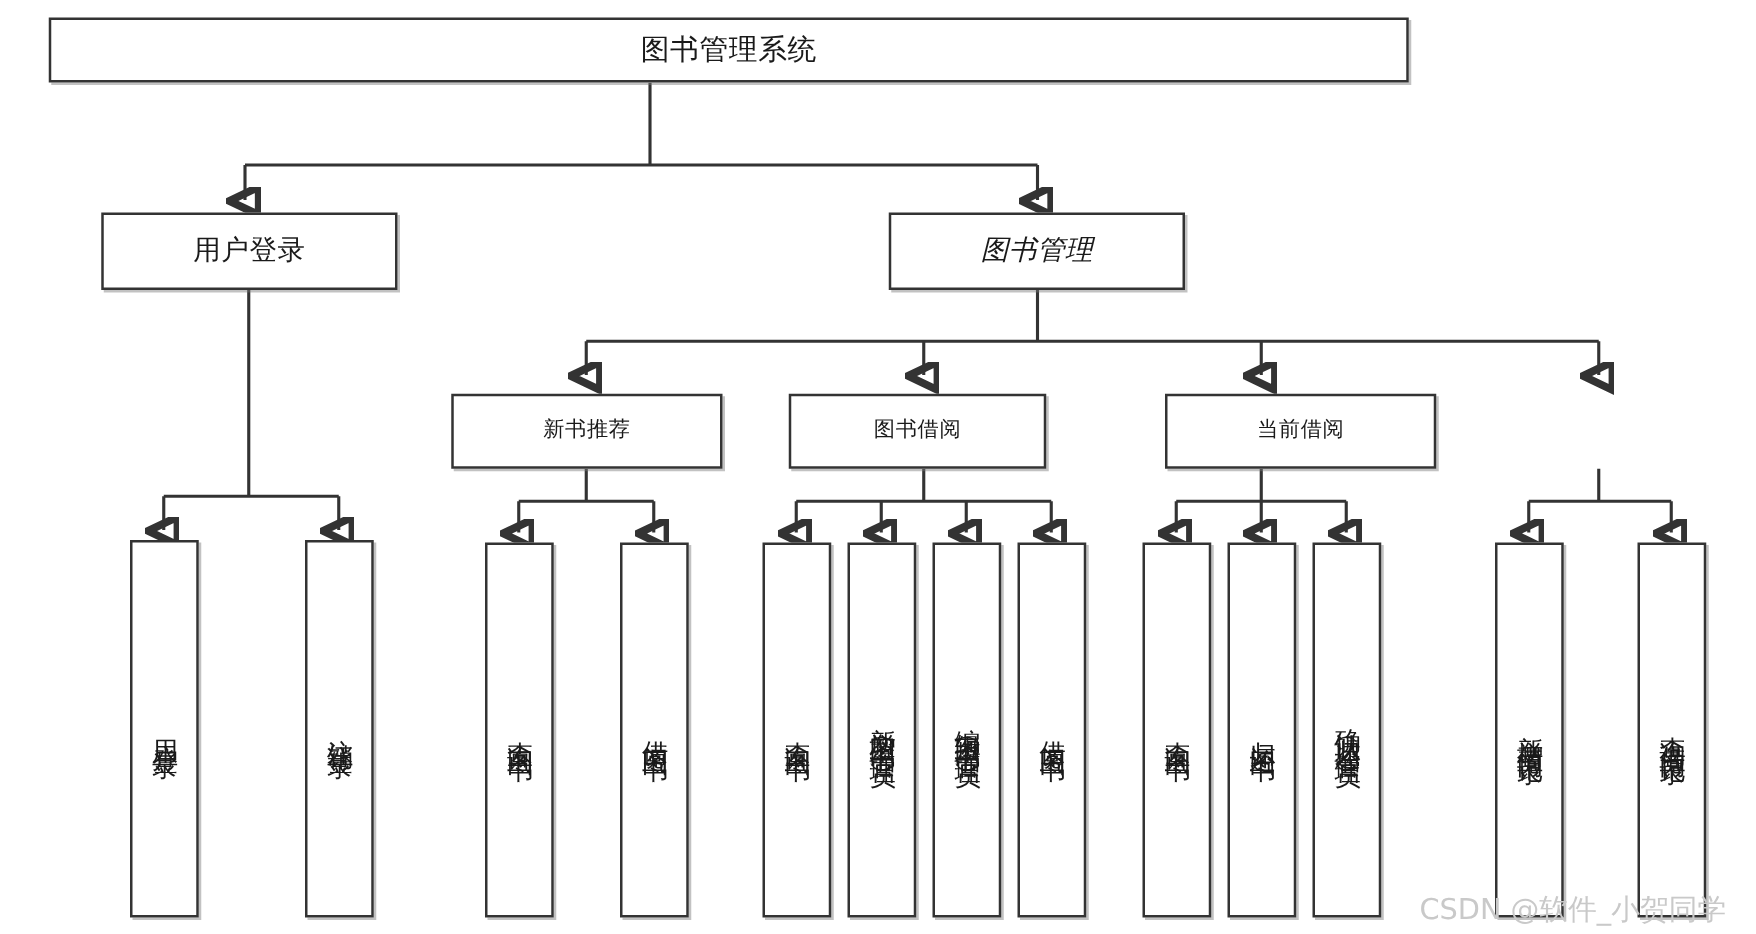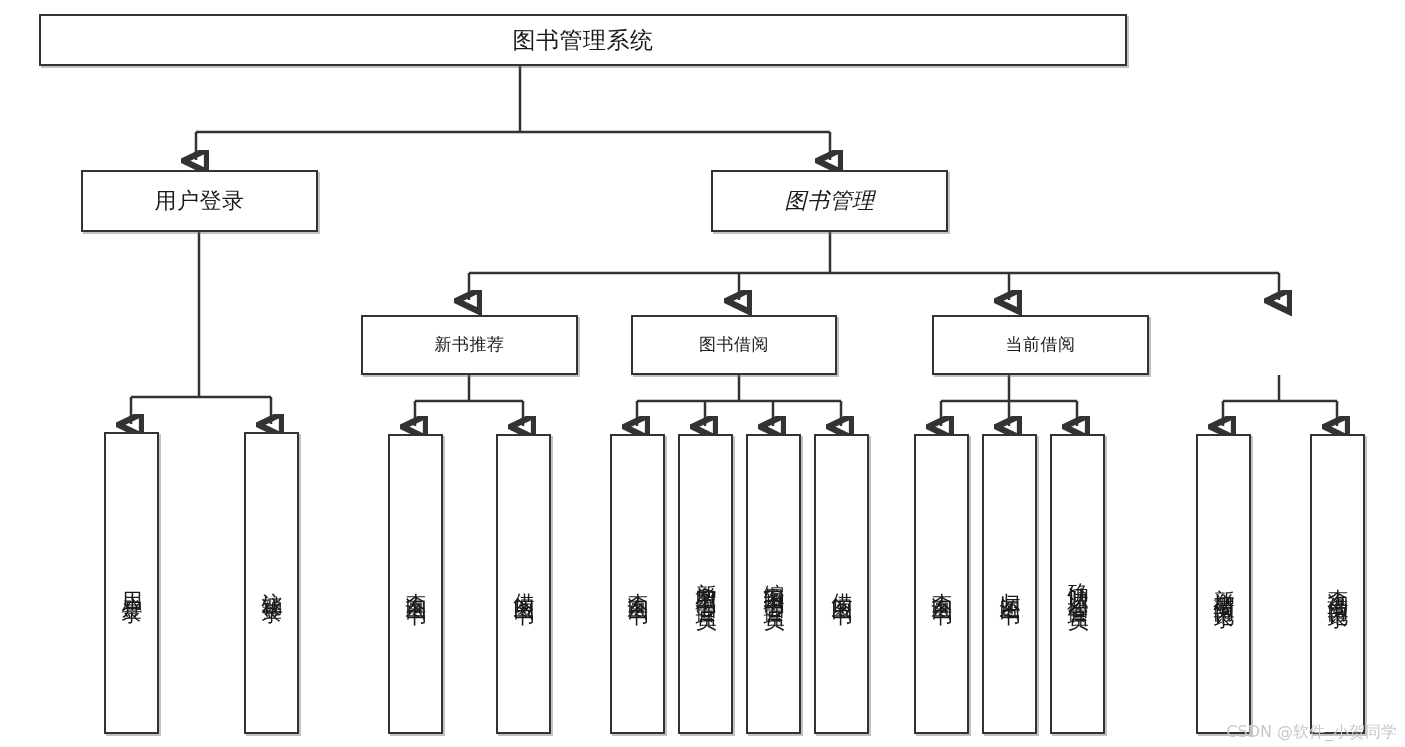--- a/index.html
+++ b/index.html
@@ -66,23 +66,23 @@
     height: 747px;
     pointer-events: none;
   }
   svg#wires line, svg#wires path {
     stroke: #333333;
     stroke-width: 2.5;
     fill: none;
   }
   .watermark {
     position: absolute;
-    right: 8px;
+    right: 24px;
     bottom: 4px;
-    font-size: 16px;
+    font-size: 23px;
     color: #c9c9c9;
     white-space: nowrap;
     font-family: "DejaVu Sans", "Liberation Sans", sans-serif;
   }
 </style>
 </head>
 <body>
 
 <div id="canvas">
 

